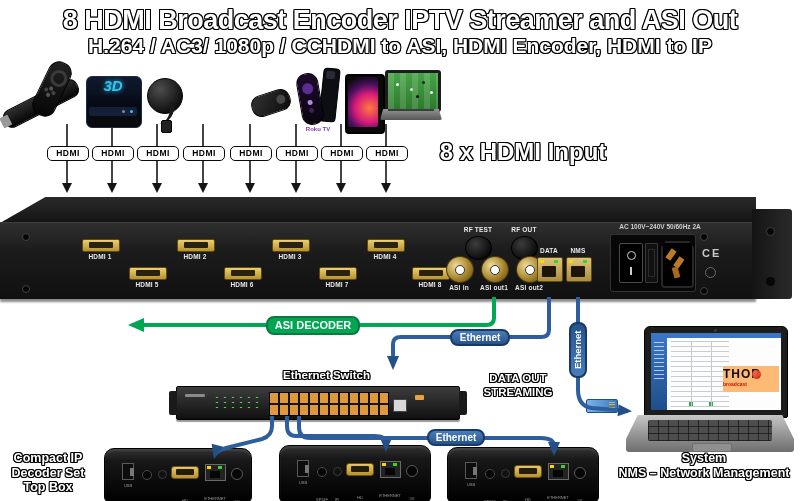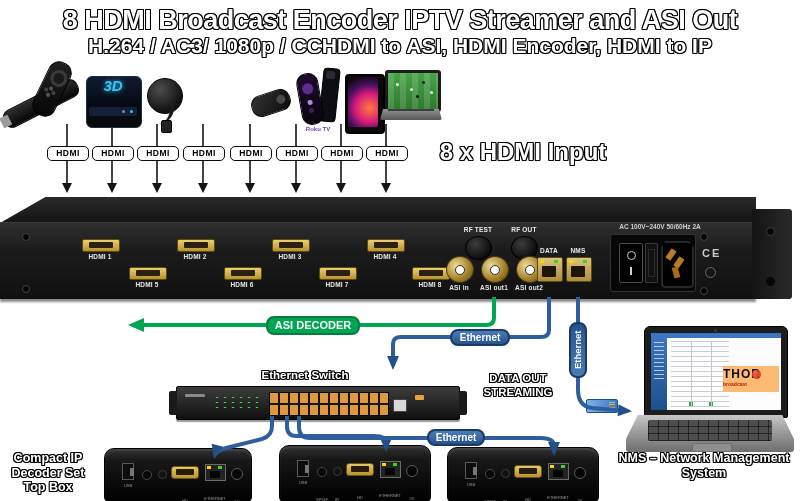--- a/index.html
+++ b/index.html
@@ -117,21 +117,21 @@
   .pill{z-index:5;color:#fff;font-weight:bold;text-align:center;border-radius:8px;}
   .pill-green{background:#00a651;border:2px solid #0b7a3e;}
   .pill-blue{background:linear-gradient(180deg,#4a7db8,#27528c);border:2px solid #173a66;}
   .pill-asi{left:266px;top:316px;width:90px;height:15px;line-height:15px;font-size:11px;}
   .pill-e1{left:450px;top:329px;width:56px;height:13px;line-height:13px;font-size:10px;}
   .pill-e2{left:569px;top:322px;width:14px;height:52px;font-size:9.5px;
     writing-mode:vertical-rl;transform:rotate(180deg);text-align:center;line-height:14px;}
   .pill-e3{left:427px;top:429px;width:54px;height:13px;line-height:13px;font-size:10px;}
 
   
-  .cap-switch{left:240px;top:369px;width:130px;font-size:11.5px;}
+  .cap-switch{left:240px;top:369px;width:130px;font-size:11.5px;text-align:right;}
   .cap-iptv{left:458px;top:371px;width:120px;font-size:11.5px;line-height:14px;}
   .cap-stb{left:2px;top:451px;width:92px;font-size:12.5px;line-height:14.5px;}
   .cap-nms{left:612px;top:451px;width:184px;font-size:12.5px;line-height:14.5px;}
 
   
   .esw{left:176px;top:386px;width:282px;height:32px;z-index:2;border:1px solid #000;border-radius:2px;
     background:linear-gradient(180deg,#3d3d3d,#101010);box-shadow:0 2px 1px rgba(0,0,0,.4);}
   .esw:before{content:"";position:absolute;left:-8px;top:4px;width:8px;height:24px;background:#1a1a1a;border-radius:2px 0 0 2px;}
   .esw:after{content:"";position:absolute;right:-8px;top:4px;width:8px;height:24px;background:#1a1a1a;border-radius:0 2px 2px 0;}
   .sw-brand{position:absolute;left:8px;top:7px;width:20px;height:3px;background:#8a8a8a;border-radius:1px;}
@@ -353,22 +353,22 @@
   <div class="abs ot ctr cap-iptv">
     <div>DATA OUT</div>
     <div>STREAMING</div>
   </div>
   <div class="abs ot ctr cap-stb">
     <div>Compact IP</div>
     <div>Decoder Set</div>
     <div>Top Box</div>
   </div>
   <div class="abs ot ctr cap-nms">
+    <div>System</div>
     <div>NMS – Network Management</div>
-    <div>System</div>
   </div>
 
   <div class="abs esw">
     <div class="sw-brand"></div>
     <div class="sw-leds"></div>
     <div class="sw-ports"></div>
     <div class="sw-uplink"></div>
     <div class="sw-tag"></div>
   </div>
 

